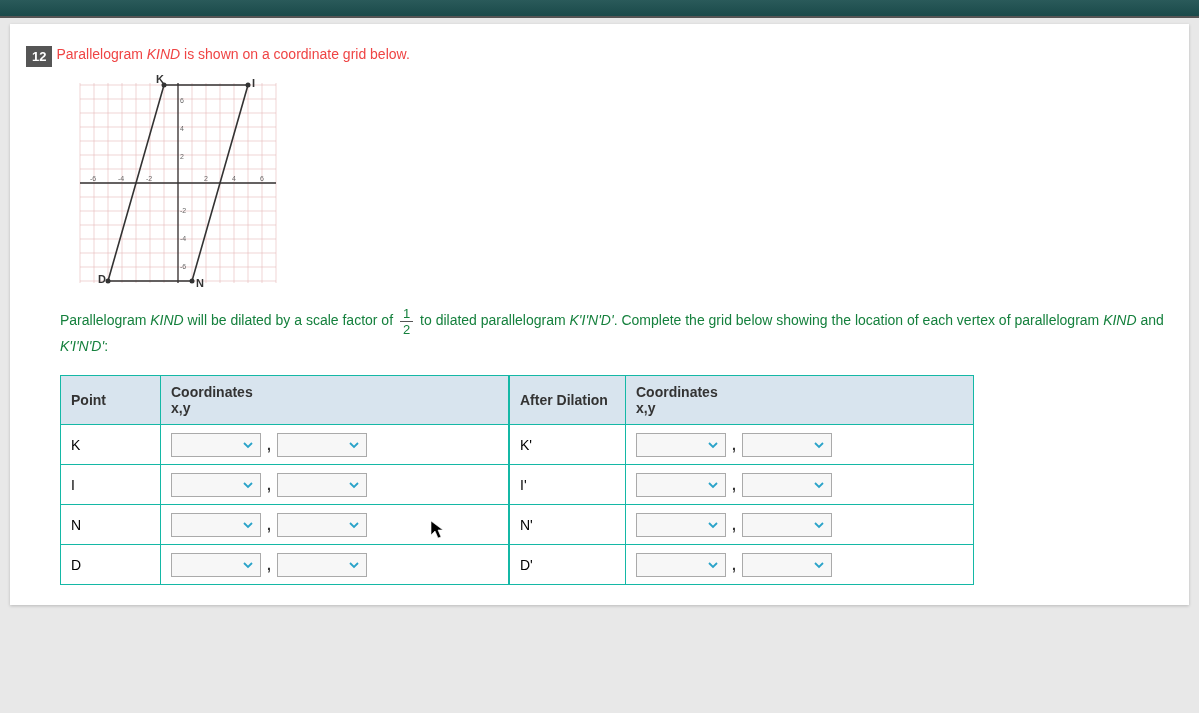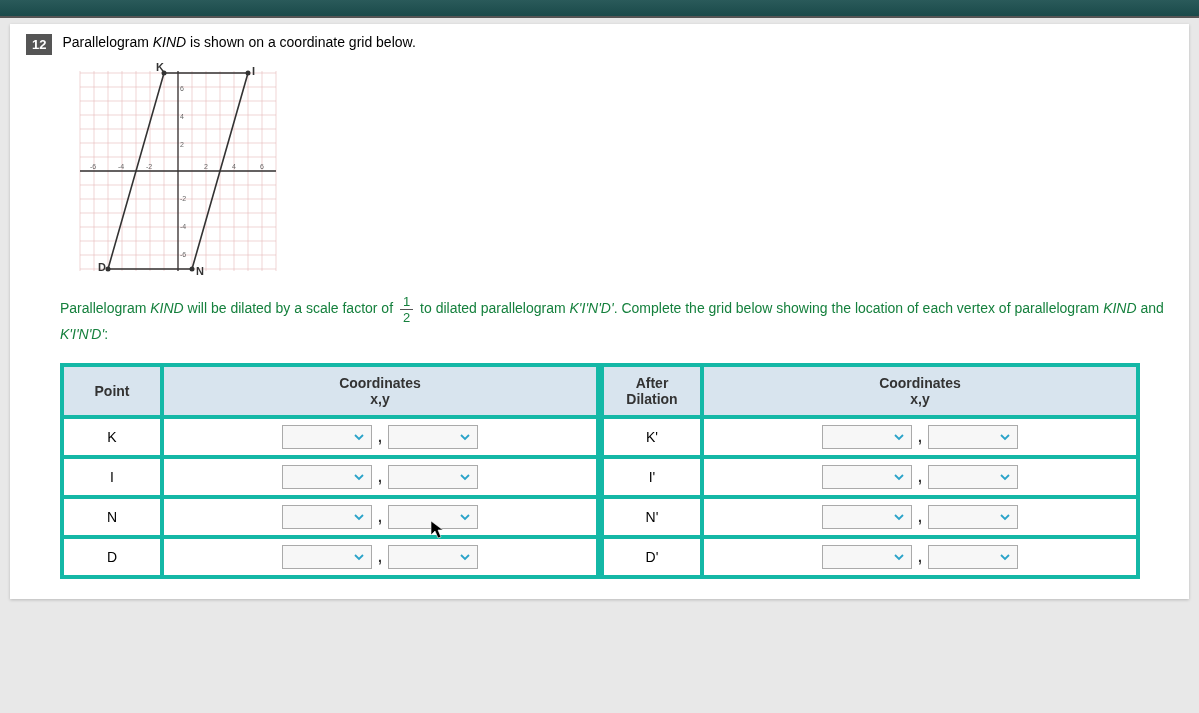--- a/index.html
+++ b/index.html
@@ -1,36 +1,36 @@
 <!DOCTYPE html>
 <html><head>
 <meta charset="utf-8">
 <style>
 * { box-sizing: border-box; margin: 0; padding: 0; }
 body { font-family: Arial, sans-serif; background: #e8e8e8; width: 1199px; height: 713px; overflow: hidden; }
 .topbar { height: 18px; background: linear-gradient(#2a5a5a, #1a4a4a); border-bottom: 2px solid #555; }
 .content { background: #fff; margin: 6px 10px; padding: 10px 16px 20px 16px; box-shadow: 0 1px 3px rgba(0,0,0,0.2); }
-.q-row { display: flex; align-items: flex-start; gap: 10px; }
+.q-row { display: flex; align-items: flex-start; gap: 4px; margin-top: 12px; }
 .q-num { background: #555; color: #fff; font-weight: bold; font-size: 13px; padding: 3px 6px; min-width: 24px; text-align: center; }
-.q-text { font-size: 14px; color: #000000; font-style: normal; }
+.q-text { font-size: 14px; color: #ef4444; font-style: normal; }
 .q-text em { font-style: italic; }
 .grid-wrap { margin: 6px 0 14px 34px; }
 .grid-svg { display: block; }
 .desc { font-size: 14px; color: #15803d; margin: 8px 0 18px 34px; line-height: 1.5; }
 .frac { display: inline-block; vertical-align: middle; text-align: center; font-size: 13px; line-height: 1; margin: 0 3px; }
 .frac .n { display: block; border-bottom: 1px solid #555; padding: 0 3px 1px; }
 .frac .d { display: block; padding-top: 1px; }
 .tables { display: flex; gap: 0; margin-left: 34px; }
 table { border-collapse: collapse; }
-th, td { border: 4px solid #14b8a6; font-size: 14px; text-align: center; vertical-align: middle; }
+th, td { border: 1px solid #14b8a6; font-size: 14px; text-align: left; vertical-align: middle; }
 th { background: #d8e4ee; font-weight: bold; padding: 8px 10px; color: #333; }
 td { background: #fff; padding: 6px 10px; height: 40px; }
 .point-col { width: 100px; }
-.coord-col { width: 436px; }
-.after-col { width: 100px; }
+.coord-col { width: 348px; }
+.after-col { width: 116px; }
 .dd-pair { display: inline-flex; align-items: center; gap: 6px; }
 .dd { display: inline-flex; align-items: center; justify-content: flex-end; width: 90px; height: 24px; border: 1px solid #aaa; background: #f7f7f7; padding: 0 6px; cursor: pointer; }
 .dd svg { width: 12px; height: 12px; }
 .comma { font-weight: bold; color: #333; }
 .cursor { position: absolute; left: 430px; top: 520px; }
 .cursor svg { width: 16px; height: 20px; }
 .sub-xy { font-size: 14px; }
 </style>
 </head>
 <body>

